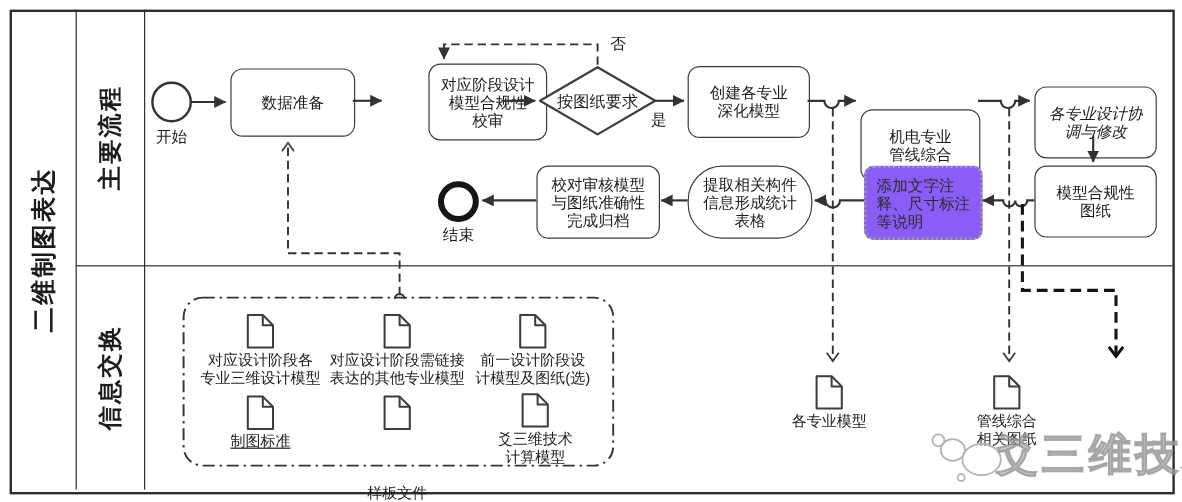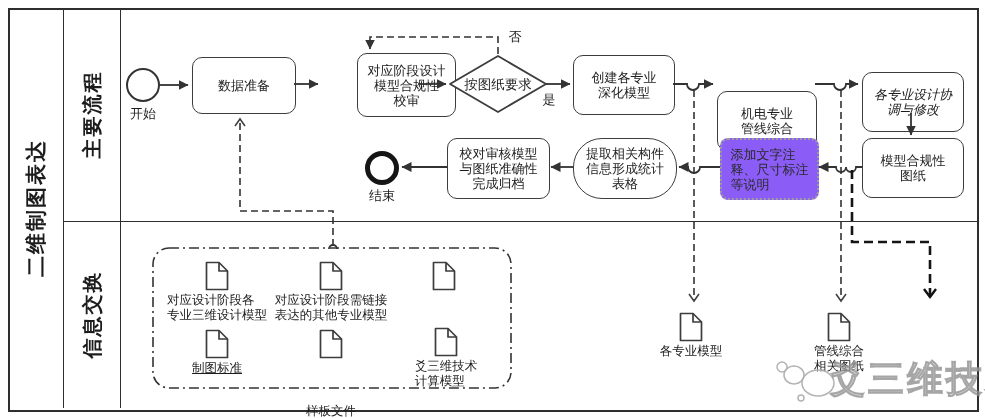--- a/index.html
+++ b/index.html
@@ -13,21 +13,21 @@
   .vlabel{display:flex;align-items:center;justify-content:center;}
   .vlabel span{transform:rotate(-90deg);white-space:nowrap;font-weight:700;letter-spacing:2px;}
   
   .task{border:1.8px solid #3d3d3d;border-radius:10px;background:#fff;display:flex;align-items:center;
         justify-content:center;text-align:center;font-size:13px;line-height:15px;white-space:pre-line;}
   .ann{border:2px dotted #9c9c9c;border-radius:8px;background:#8b5cf6;display:flex;align-items:center;
        justify-content:center;font-size:13px;line-height:15px;white-space:pre-line;color:#2a2a2a;}
   .lbl{text-align:center;font-size:13px;line-height:15px;white-space:pre-line;}
   
   .doc{display:flex;flex-direction:column;align-items:center;gap:2px;}
-  .doc .dlabel{font-size:12.5px;line-height:15px;text-align:left;white-space:pre-line;}
+  .doc .dlabel{font-size:12.5px;line-height:15px;text-align:center;white-space:pre-line;}
   
   #overlay{left:0;top:0;pointer-events:none;}
   .s{stroke:#333;stroke-width:1.8;fill:none;}
   .d{stroke:#333;stroke-width:1.6;fill:none;stroke-dasharray:7 4;}
   .db{stroke:#151515;stroke-width:2.6;fill:none;stroke-dasharray:9 5;}
   
   .wm{font-size:36px;font-weight:700;letter-spacing:3px;color:rgba(165,165,165,0.38);
       -webkit-text-stroke:1px rgba(145,145,145,0.75);white-space:nowrap;}
   .z1{z-index:1}.z2{z-index:2}.z3{z-index:3}.z4{z-index:4}
 </style>
@@ -141,20 +141,22 @@
         <path d="M14,1.5 V10 H22.5" fill="none" stroke="#3d3d3d" stroke-width="1.7" stroke-linejoin="round"></path>
       </svg>
     <div class="dlabel">对应设计阶段需链接
 表达的其他专业模型</div>
   </div>
   <div class="abs doc z1" style="left:381px;top:261px;width:126px;">
     <svg width="24" height="30" viewBox="0 0 24 30">
         <path d="M1.5,1.5 H14 L22.5,10 V28.5 H1.5 Z" fill="#fff" stroke="#3d3d3d" stroke-width="1.7" stroke-linejoin="round"></path>
         <path d="M14,1.5 V10 H22.5" fill="none" stroke="#3d3d3d" stroke-width="1.7" stroke-linejoin="round"></path>
       </svg>
+    <div class="dlabel">前一设计阶段设
+计模型及图纸(选)</div>
   </div>
   <div class="abs doc z1" style="left:162px;top:329px;width:110px;text-decoration:underline;">
     <svg width="24" height="30" viewBox="0 0 24 30">
         <path d="M1.5,1.5 H14 L22.5,10 V28.5 H1.5 Z" fill="#fff" stroke="#3d3d3d" stroke-width="1.7" stroke-linejoin="round"></path>
         <path d="M14,1.5 V10 H22.5" fill="none" stroke="#3d3d3d" stroke-width="1.7" stroke-linejoin="round"></path>
       </svg>
     <div class="dlabel">制图标准</div>
   </div>
   <div class="abs doc z1" style="left:276px;top:329px;width:110px;gap:45px;">
     <svg width="24" height="30" viewBox="0 0 24 30">

